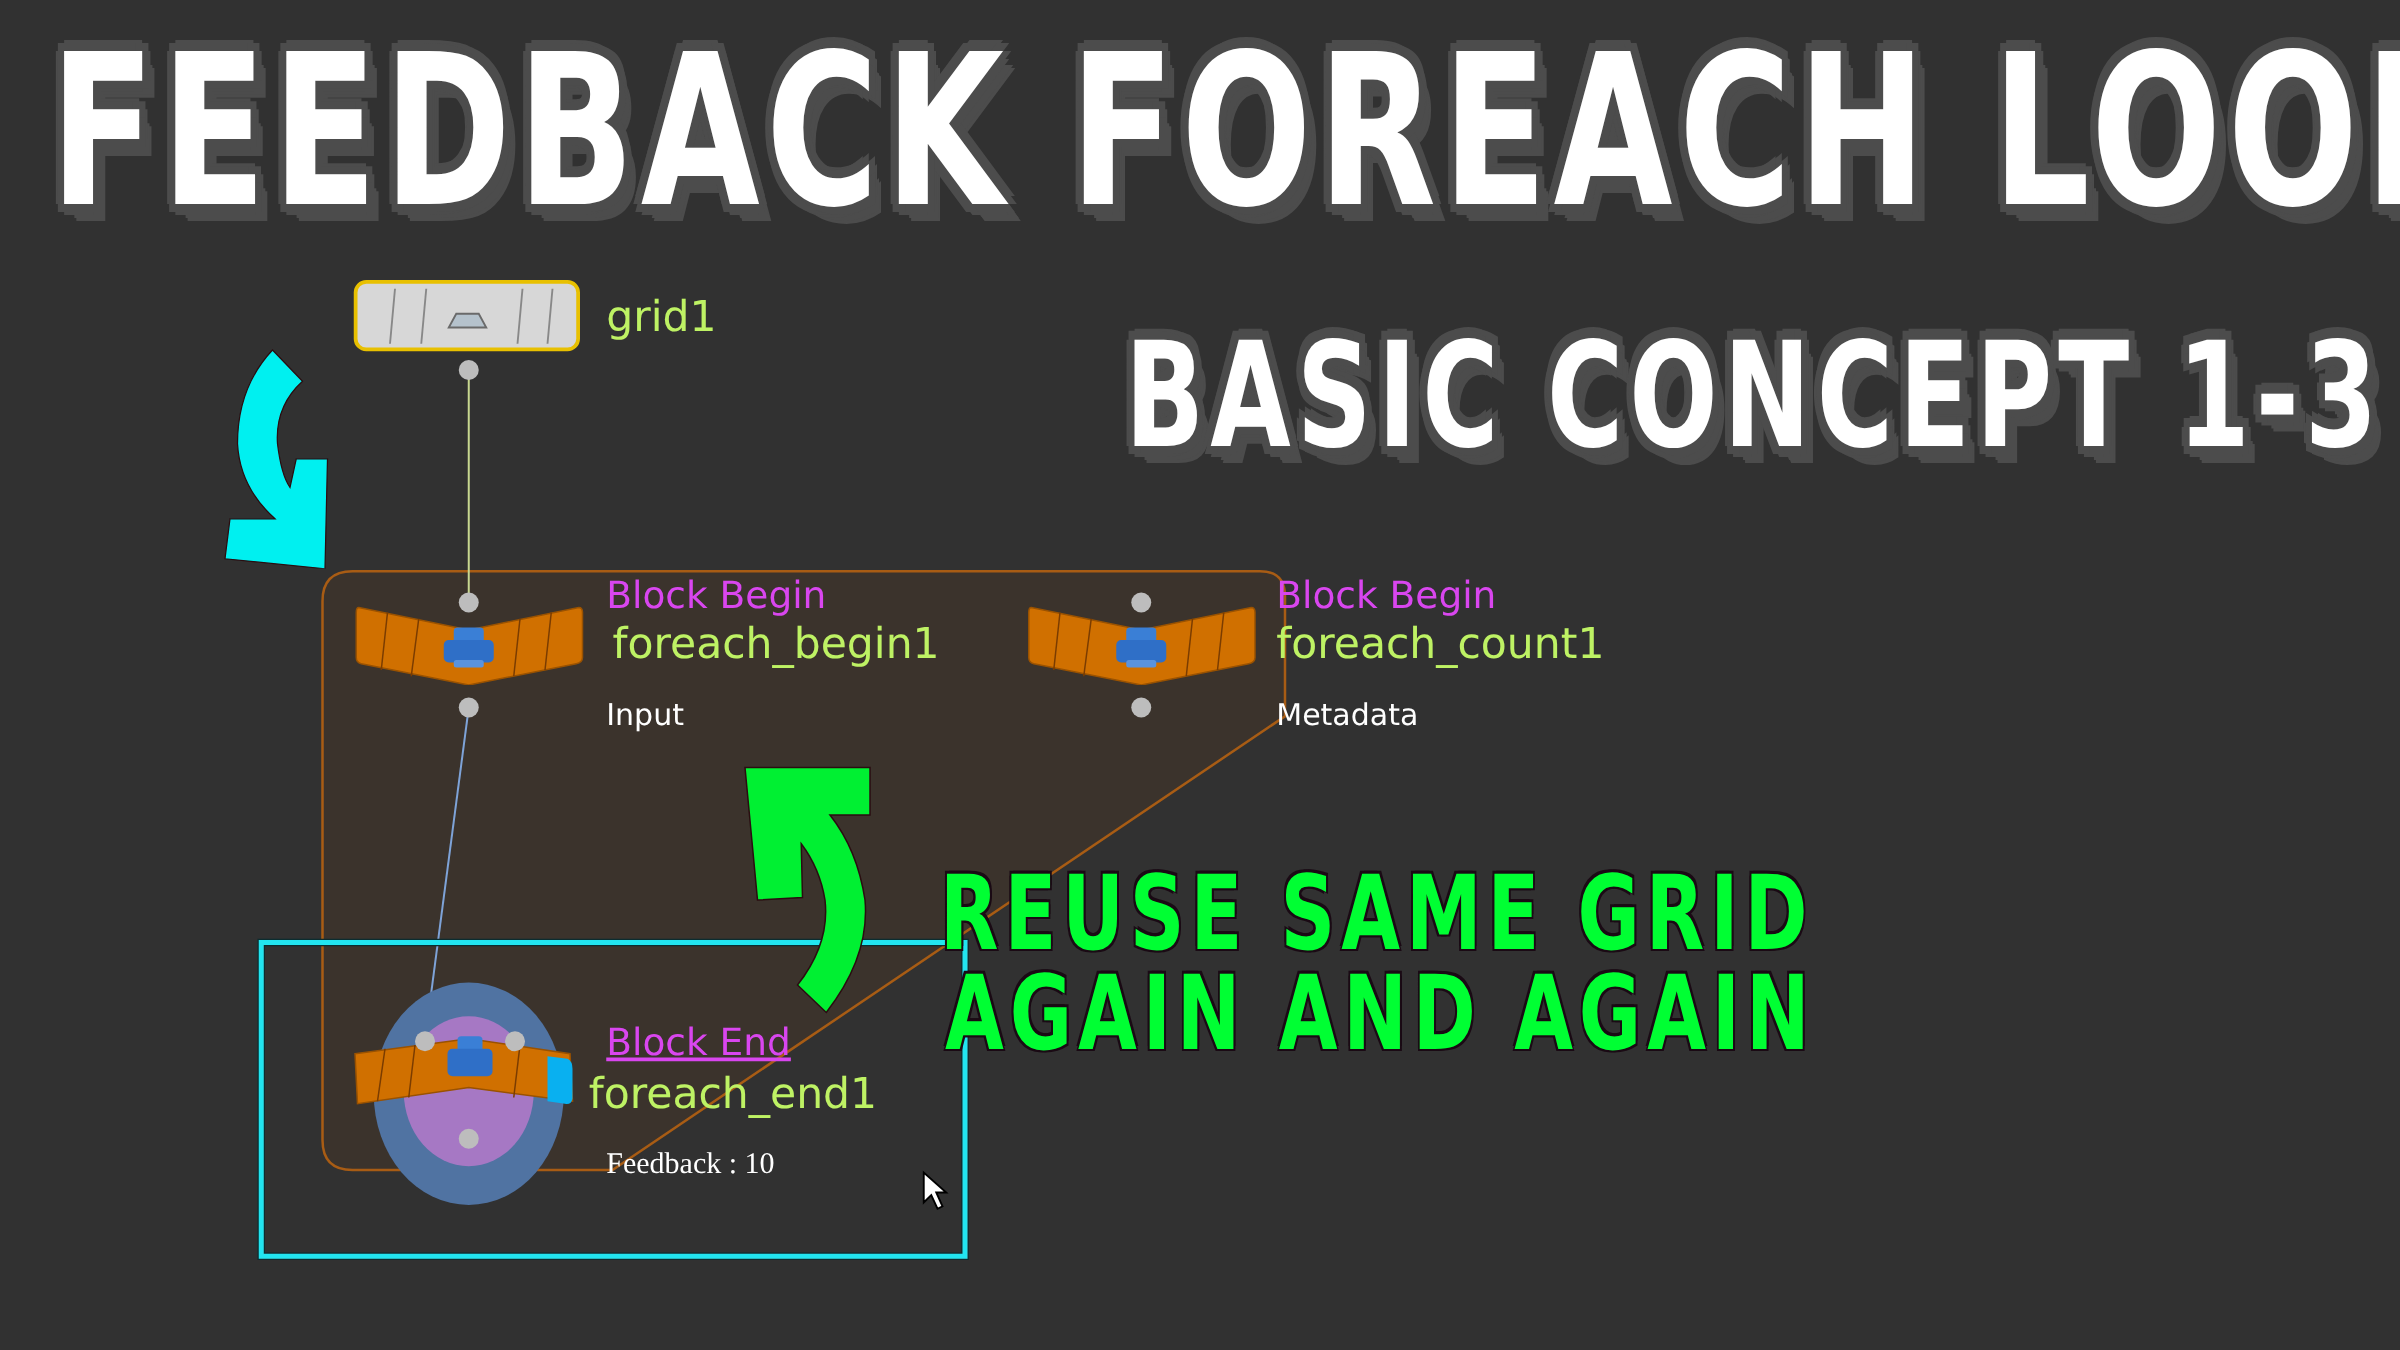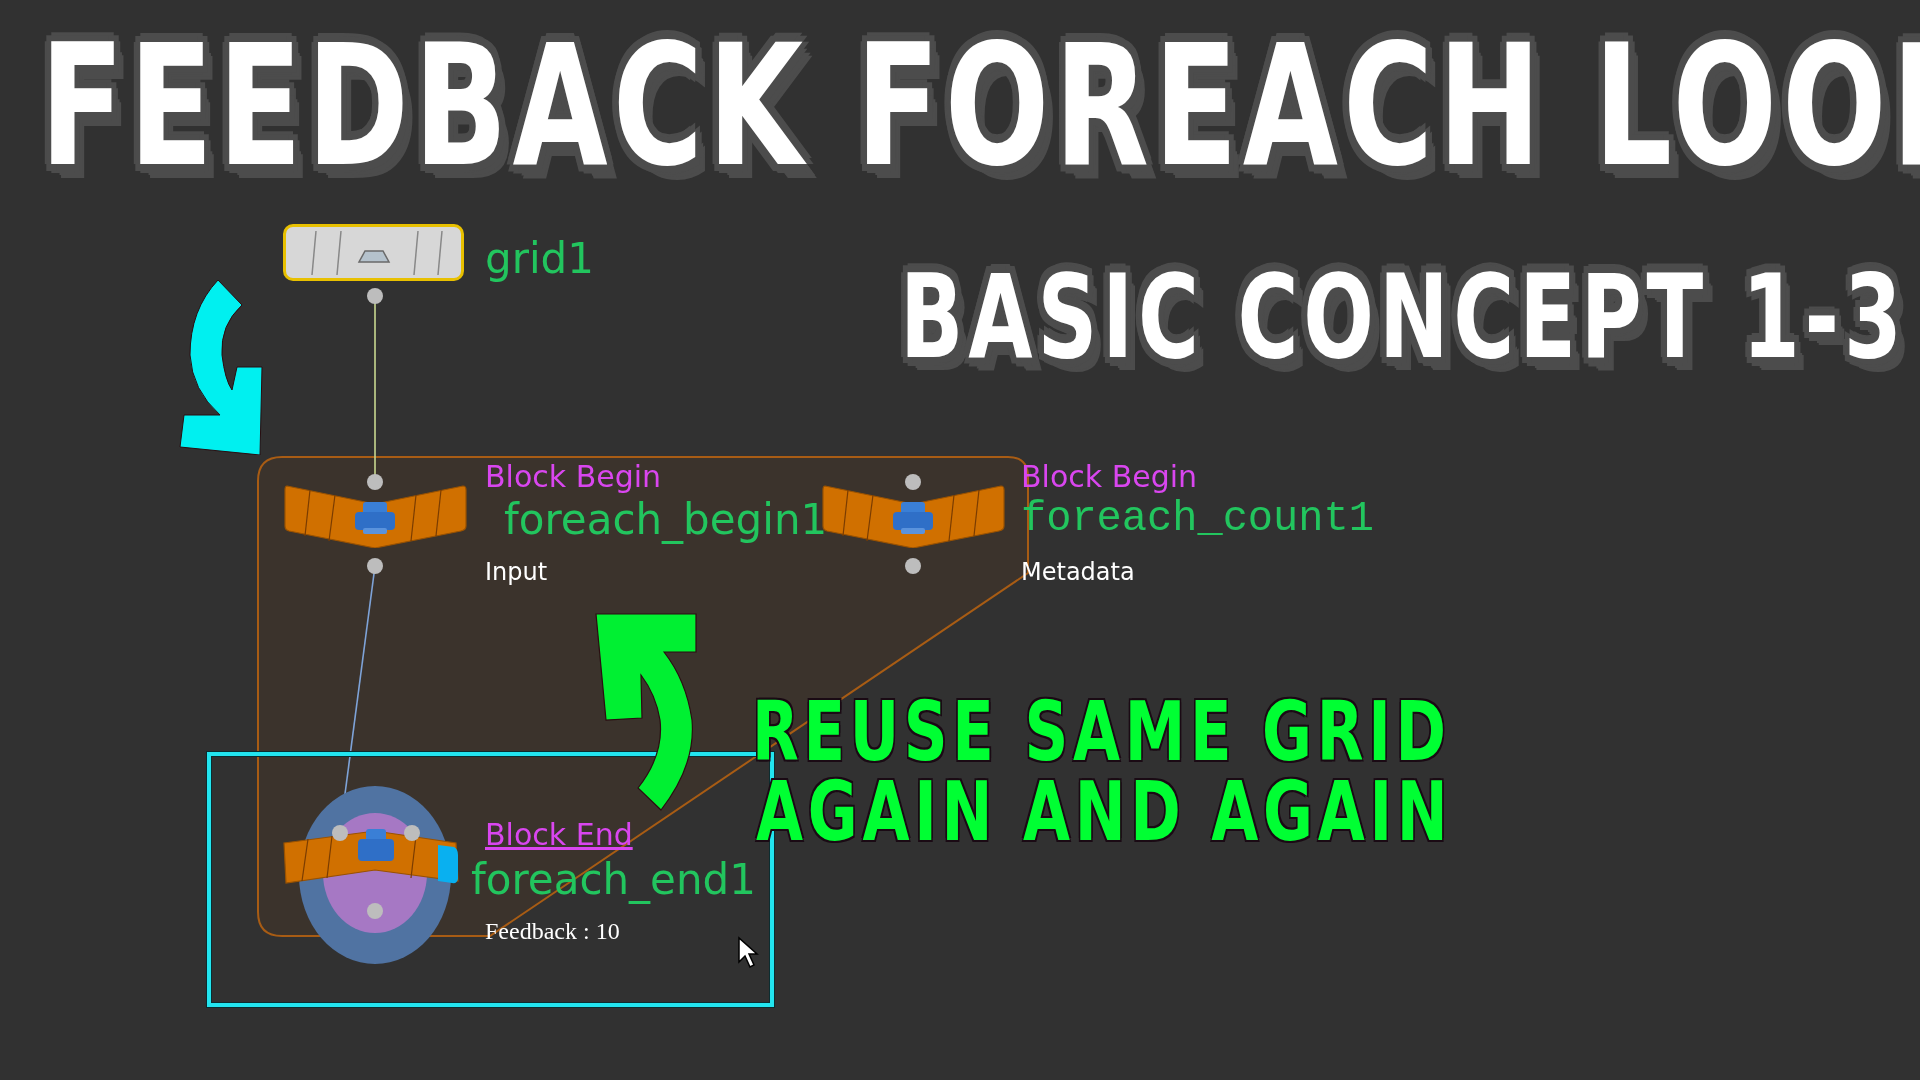--- a/index.html
+++ b/index.html
@@ -39,21 +39,21 @@
       text-shadow: 2px 2px 0 #1a0a14, -2px -2px 0 #1a0a14, 2px -2px 0 #1a0a14, -2px 2px 0 #1a0a14;
     }
     #green-line1 { left: 752px; top: 690px; font-size: 78px; line-height: 78px; transform: scaleX(0.78) scaleY(1.06); }
     #green-line2 { left: 756px; top: 770px; font-size: 78px; line-height: 78px; transform: scaleX(0.78) scaleY(1.06); }
 
     .node-label {
       position: absolute; white-space: nowrap;
       font-family: "DejaVu Sans", sans-serif;
     }
     .lbl-type { color: #d946ef; font-size: 30px; }
-    .lbl-name { color: #22c55e; font-size: 42px; }
+    .lbl-name { color: #bef264; font-size: 34px; }
     .lbl-info { color: #ffffff; font-size: 24px; }
 
     .grid-node {
       position: absolute; left: 283px; top: 224px; width: 181px; height: 57px;
       border: 3px solid #e8c000; border-radius: 10px;
       background: #d7d7d7; box-sizing: border-box;
     }
     .port {
       position: absolute; width: 16px; height: 16px; border-radius: 50%;
       background: #bdbdbd;
@@ -101,39 +101,39 @@
   <line x1="158" y1="12" x2="153" y2="58" stroke="#7a3c00" stroke-width="1.2"></line>
   <g>
     <rect x="80" y="24" width="24" height="18" rx="3" fill="#3a7fd6"></rect>
     <rect x="72" y="34" width="40" height="18" rx="4" fill="#2f6fc7"></rect>
     <rect x="80" y="50" width="24" height="6" rx="2" fill="#5a93dd"></rect>
   </g>
 </svg>
 <div class="port" style="left:367px;top:474px;"></div>
 <div class="port" style="left:367px;top:558px;"></div>
 <div class="node-label lbl-type" style="left:485px;top:459px;">Block Begin</div>
-<div class="node-label lbl-name" style="left:504px;top:495px;">foreach_begin1</div>
+<div class="node-label lbl-name" style="left:490px;top:495px;">foreach_begin1</div>
 <div class="node-label lbl-info" style="left:485px;top:558px;">Input</div>
 
 <svg class="abs" style="left:821px;top:478px;" width="185" height="70">
   <path d="M 4 8 L 92 26 L 180 8 Q 183 8 183 12 L 183 48 Q 183 52 178 53 L 92 70 L 6 53 Q 2 52 2 48 L 2 12 Q 2 8 4 8 Z" fill="#d07000" stroke="#9a5200" stroke-width="1.2"></path>
   <line x1="27" y1="12" x2="22" y2="58" stroke="#7a3c00" stroke-width="1.2"></line>
   <line x1="52" y1="17" x2="46" y2="63" stroke="#7a3c00" stroke-width="1.2"></line>
   <line x1="133" y1="17" x2="128" y2="63" stroke="#7a3c00" stroke-width="1.2"></line>
   <line x1="158" y1="12" x2="153" y2="58" stroke="#7a3c00" stroke-width="1.2"></line>
   <g>
     <rect x="80" y="24" width="24" height="18" rx="3" fill="#3a7fd6"></rect>
     <rect x="72" y="34" width="40" height="18" rx="4" fill="#2f6fc7"></rect>
     <rect x="80" y="50" width="24" height="6" rx="2" fill="#5a93dd"></rect>
   </g>
 </svg>
 <div class="port" style="left:905px;top:474px;"></div>
 <div class="port" style="left:905px;top:558px;"></div>
 <div class="node-label lbl-type" style="left:1021px;top:459px;">Block Begin</div>
-<div class="node-label lbl-name" style="left:1021px;top:495px;font-family:Liberation Mono, monospace;">foreach_count1</div>
+<div class="node-label lbl-name" style="left:1021px;top:495px;">foreach_count1</div>
 <div class="node-label lbl-info" style="left:1021px;top:558px;text-align:center;">Metadata</div>
 
 <svg class="abs" style="left:280px;top:785px;" width="190" height="180">
   <ellipse cx="95" cy="90" rx="76" ry="89" fill="#5073a2"></ellipse>
   <ellipse cx="95" cy="88" rx="52" ry="60" fill="#a678c4"></ellipse>
   <path d="M 4 58 L 95 46 L 176 58 L 178 96 L 95 85 L 6 98 Z" fill="#d07000" stroke="#9a5200" stroke-width="1.2"></path>
   <path d="M 158 60 L 174 62 Q 178 64 178 70 L 178 94 Q 177 99 172 98 L 158 96 Z" fill="#09b0f0"></path>
   <line x1="28" y1="54" x2="22" y2="96" stroke="#7a3c00" stroke-width="1.2"></line>
   <line x1="52" y1="51" x2="47" y2="93" stroke="#7a3c00" stroke-width="1.2"></line>
   <line x1="136" y1="51" x2="131" y2="93" stroke="#7a3c00" stroke-width="1.2"></line>

